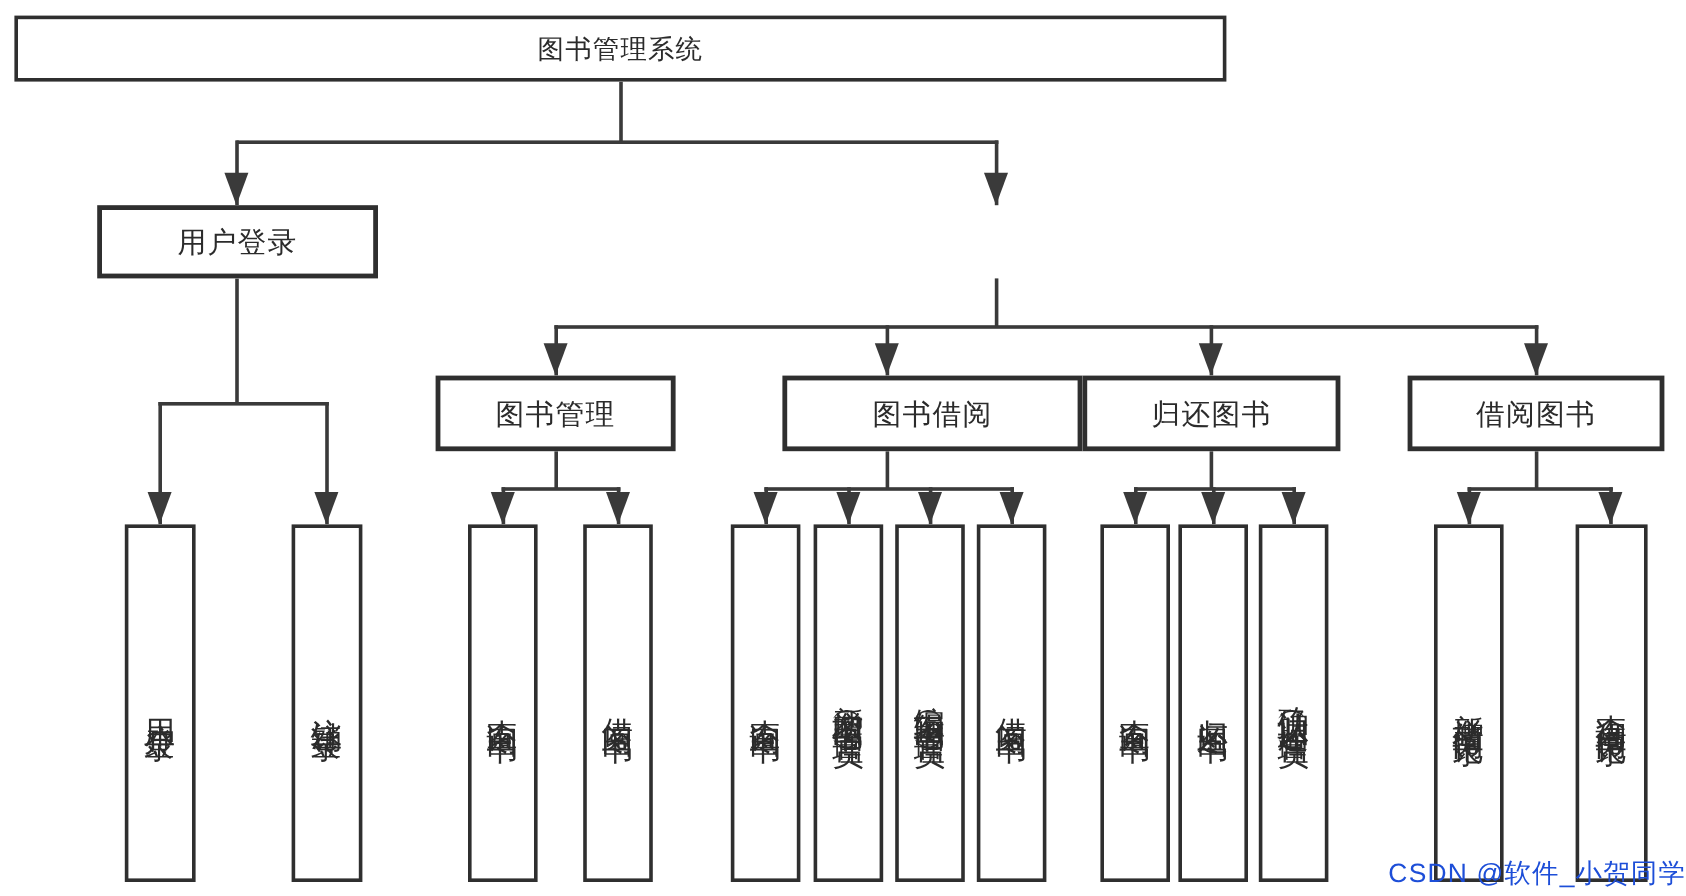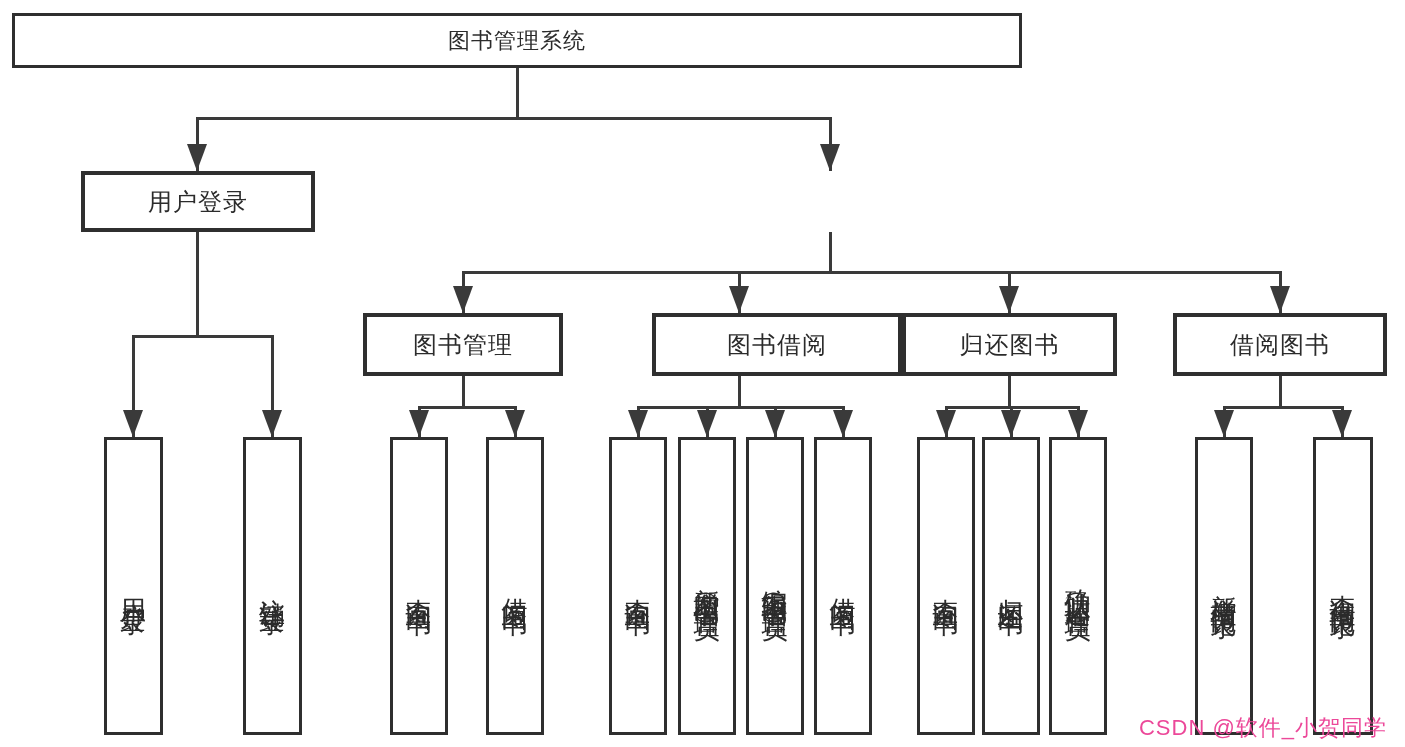--- a/index.html
+++ b/index.html
@@ -36,24 +36,24 @@
   .arrow {
     position: absolute;
     width: 0; height: 0;
     border-left: 10px solid transparent;
     border-right: 10px solid transparent;
     border-top: 27px solid #3a3a3a;
     z-index: 1;
   }
   .watermark {
     position: absolute;
-    right: 18px;
+    right: 0;
     bottom: 4px;
     font-size: 22px;
-    color: #ec4899;
+    color: #1d4ed8;
     z-index: 5;
     letter-spacing: 1px;
   }
 </style>
 </head>
 <body>
 
 <div class="stage">
 
   <div class="node lvl1" style="left:12px; top:13px; width:1010px; height:55px;">图书管理系统</div>

